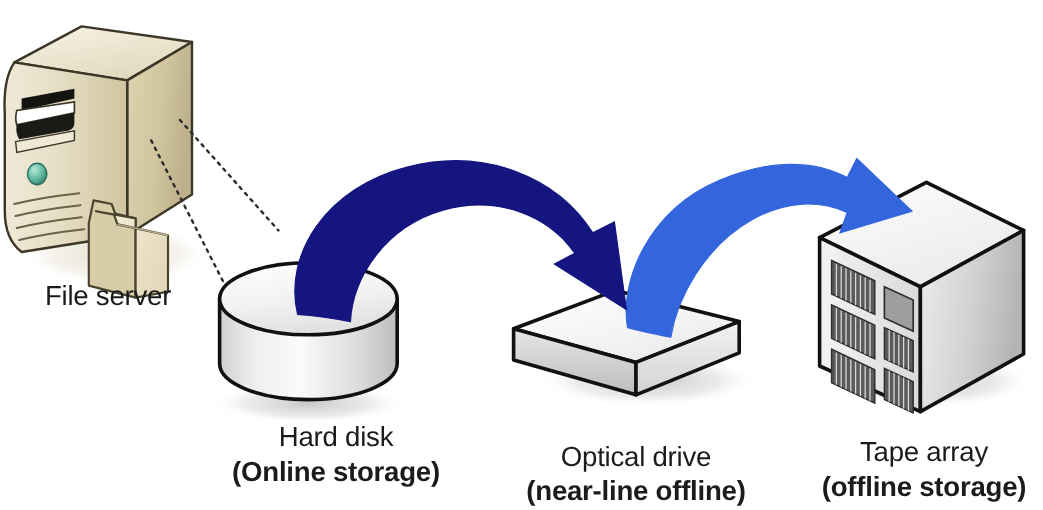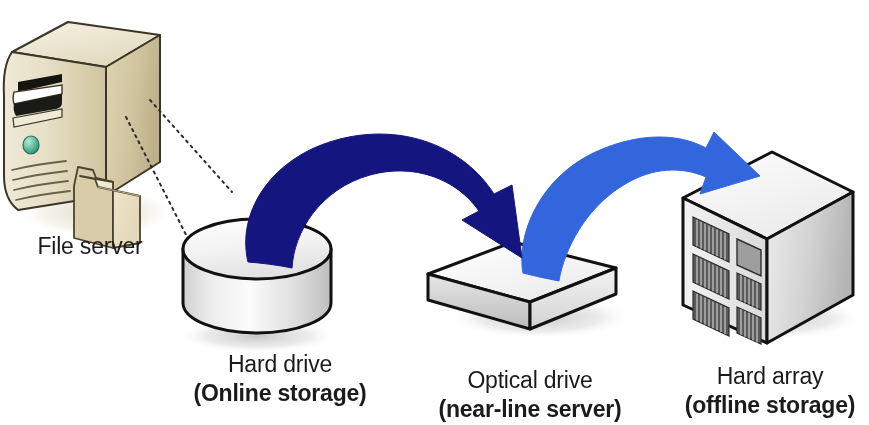--- a/index.html
+++ b/index.html
@@ -303,27 +303,27 @@
                C278 265 261 263 248 262 Z" fill="#151580" stroke="#151580" stroke-width="1"></path>
     </g>
 
   </svg>
 
   <div class="node-label" id="label-file-server">
     <span>File server</span>
   </div>
 
   <div class="node-label" id="label-hard-disk">
-    <span>Hard drive</span>
+    <span>Hard disk</span>
     <span class="sub">(Online storage)</span>
   </div>
 
   <div class="node-label" id="label-optical-drive">
     <span>Optical drive</span>
-    <span class="sub">(near-line server)</span>
+    <span class="sub">(near-line offline)</span>
   </div>
 
   <div class="node-label" id="label-tape-array">
-    <span>Hard array</span>
+    <span>Tape array</span>
     <span class="sub">(offline storage)</span>
   </div>
 
 </div>
 
 </body></html>

